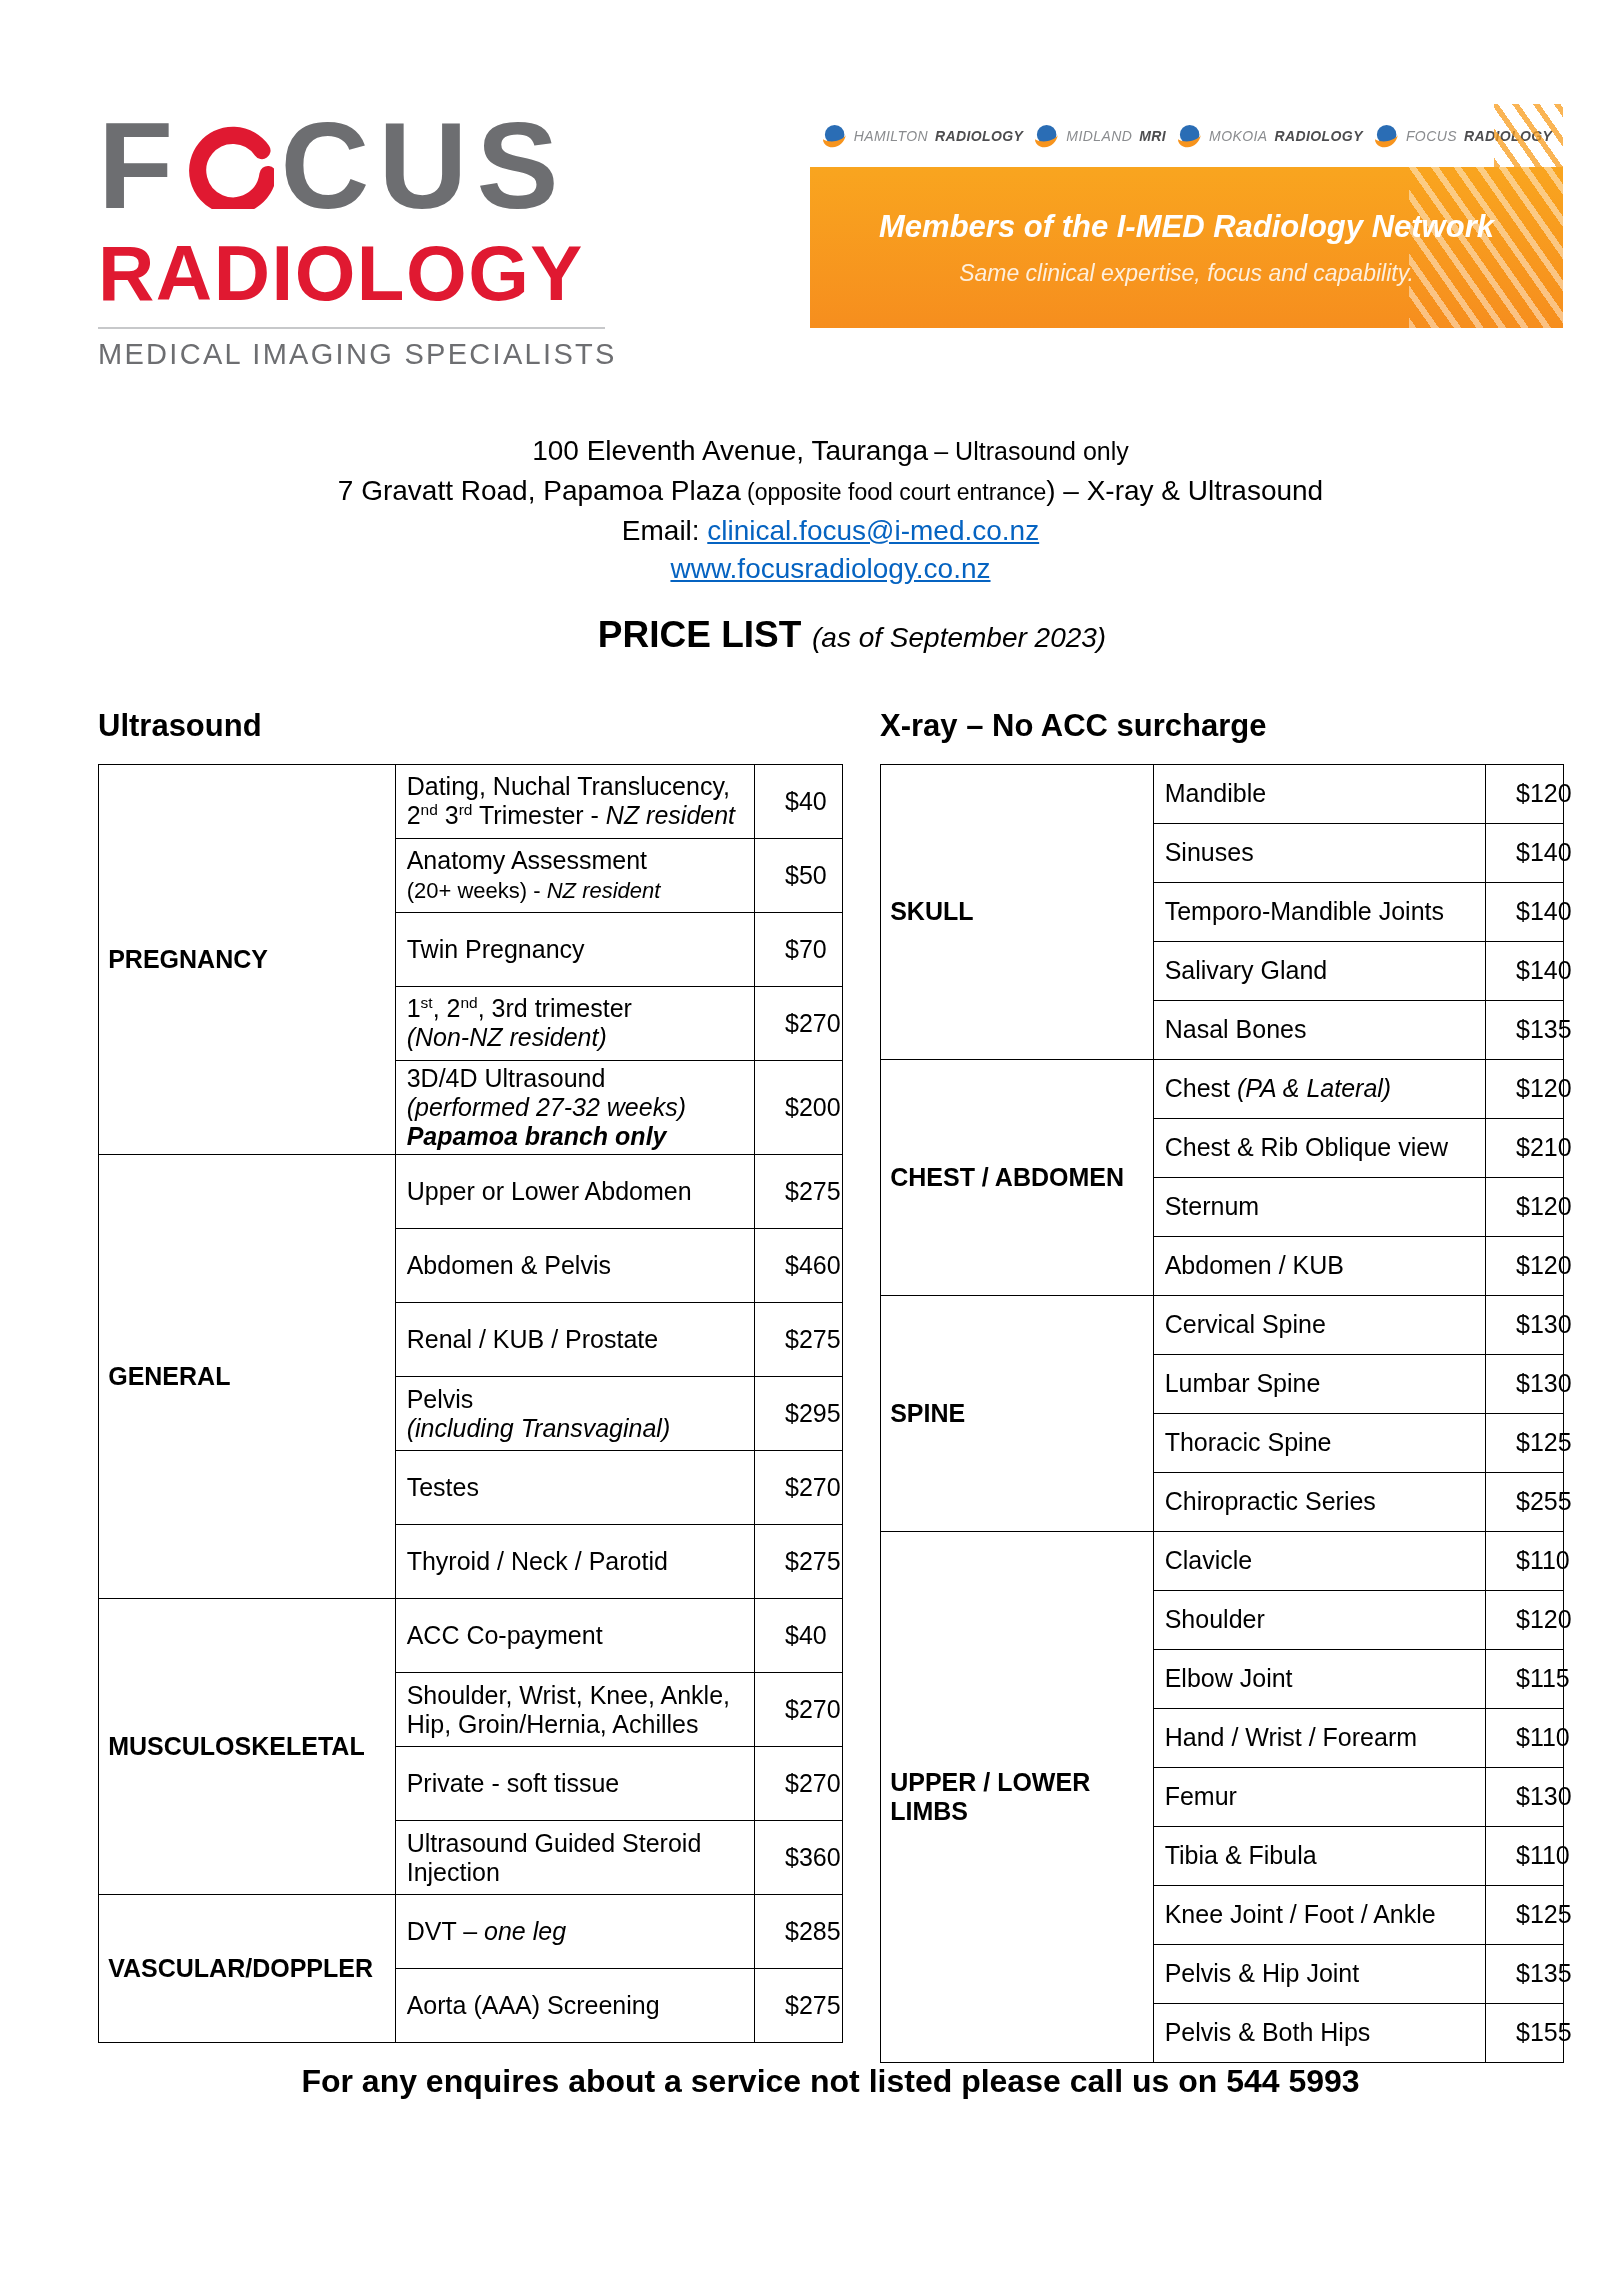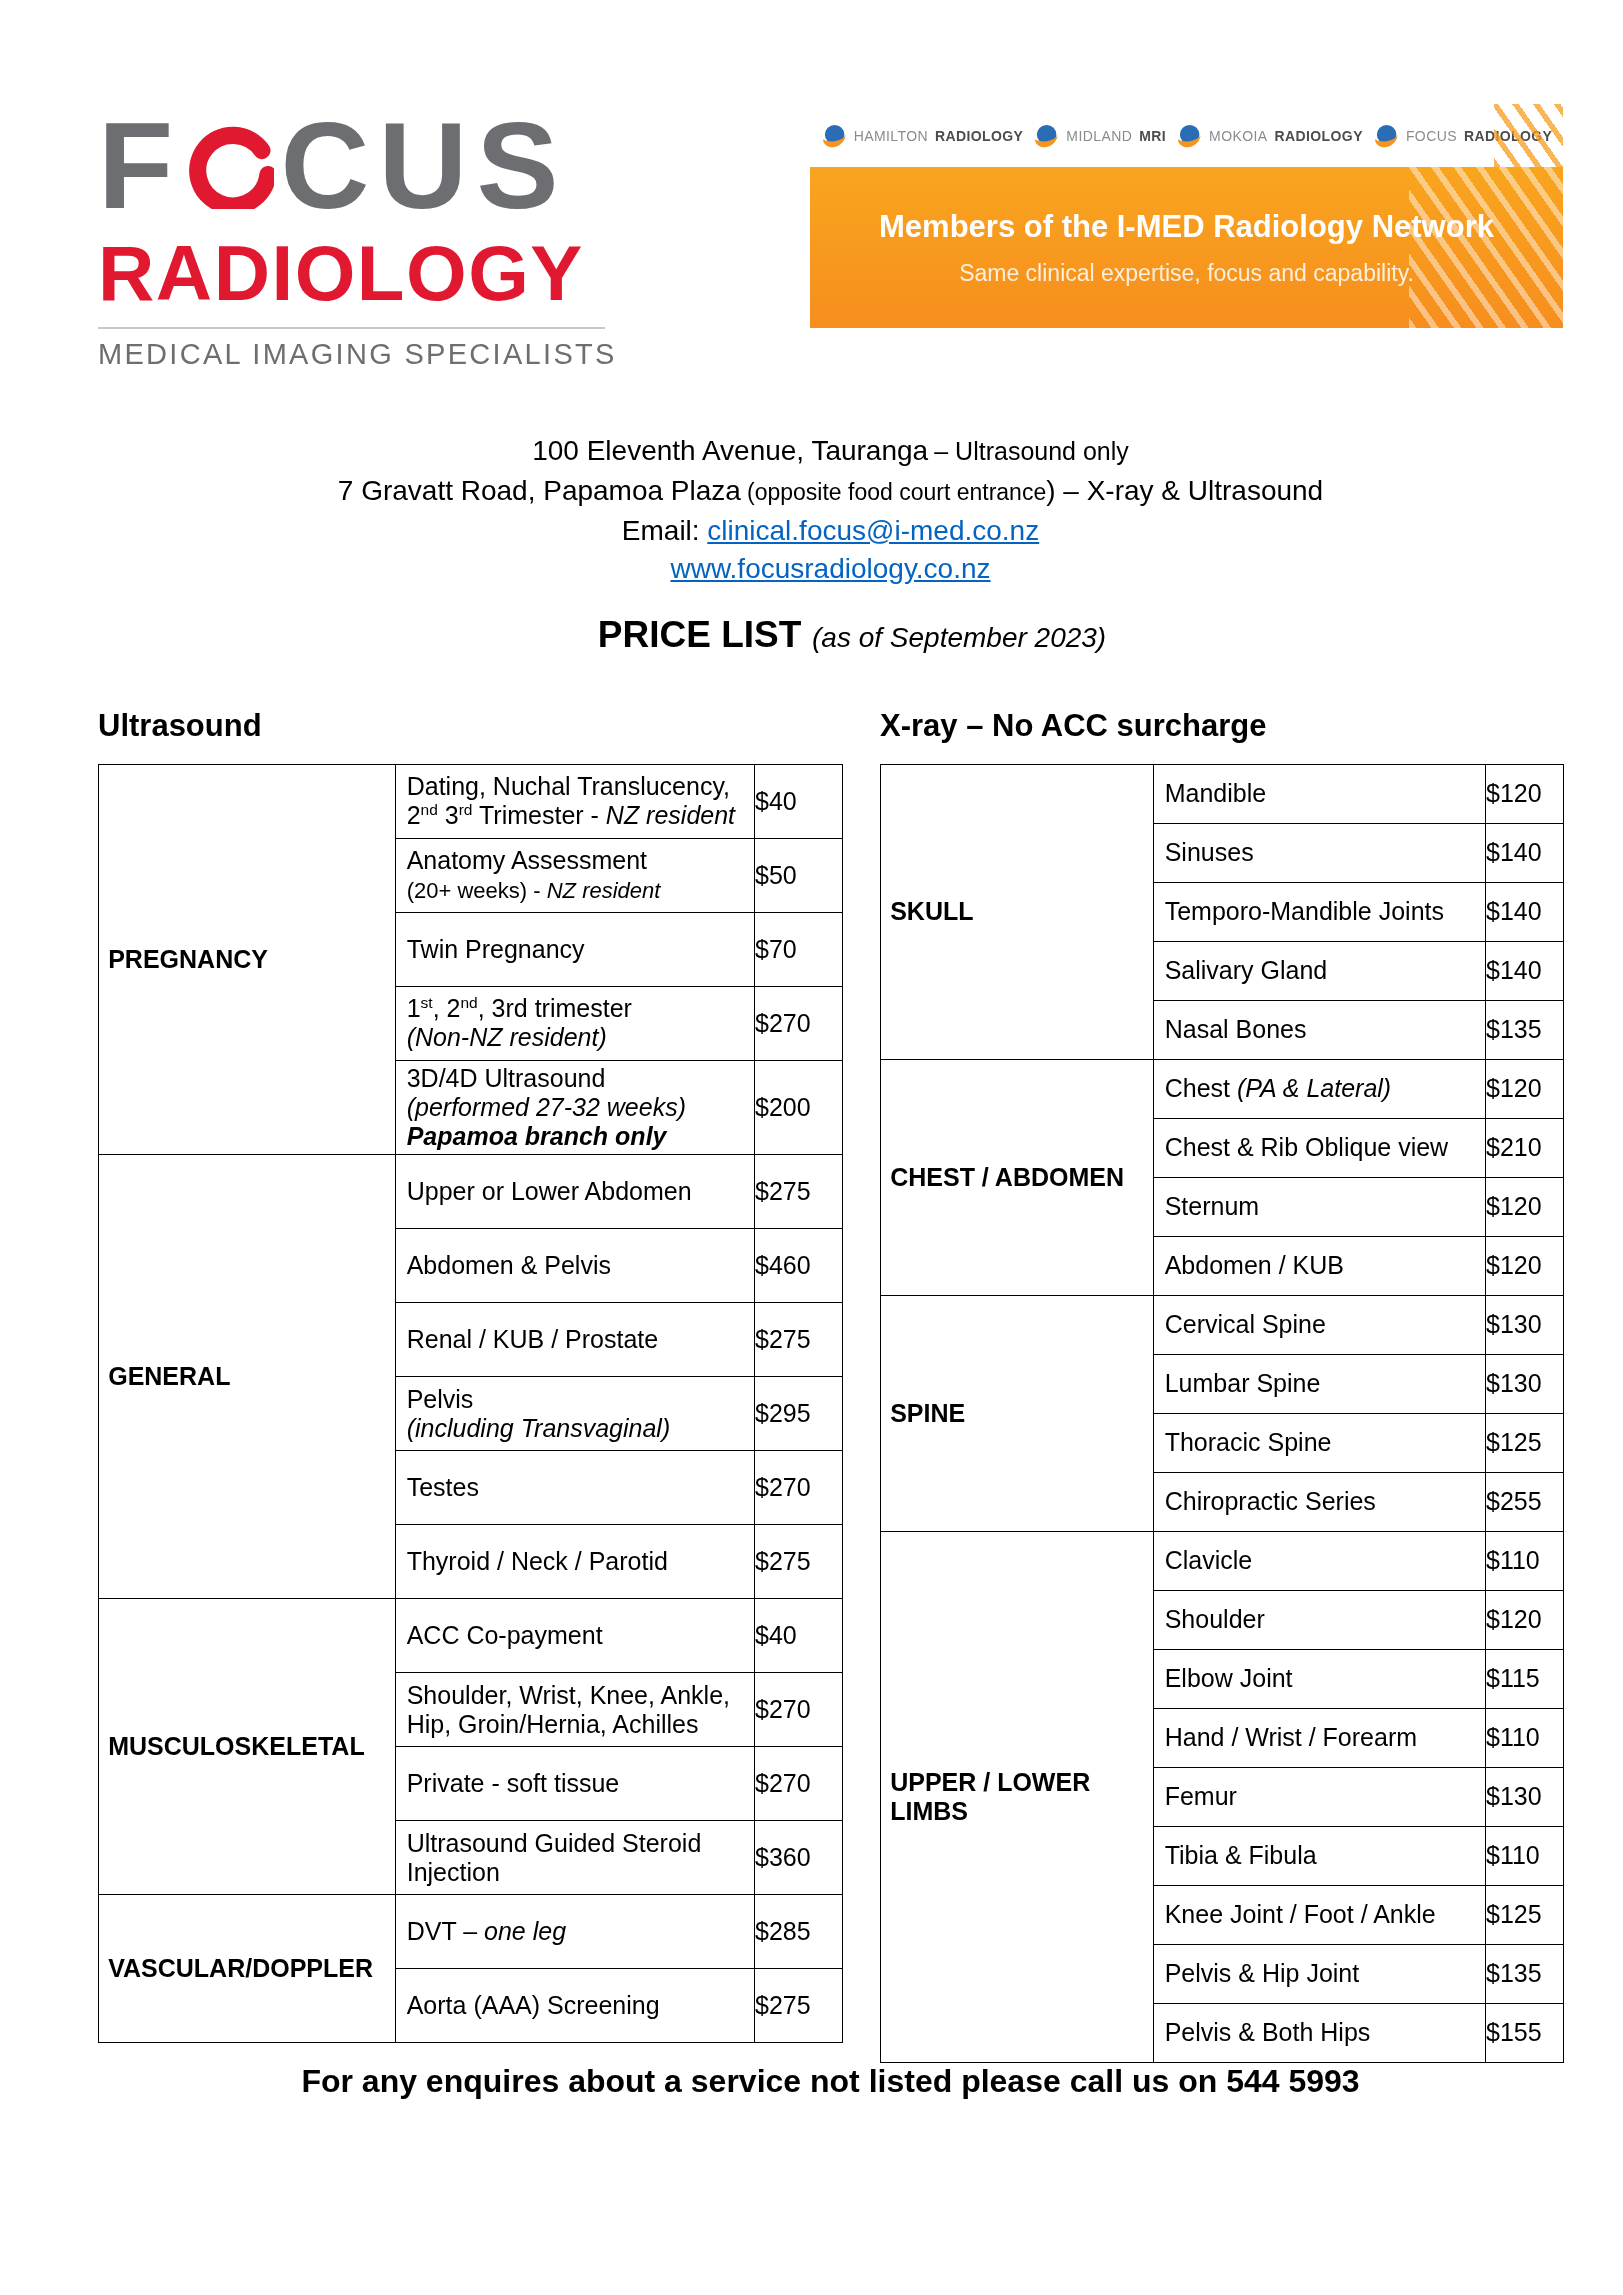--- a/index.html
+++ b/index.html
@@ -9,21 +9,21 @@
 
   
   .header { display: flex; justify-content: space-between; align-items: flex-start; }
   .logo { width: 537px; }
   .focus-line { display: flex; align-items: center; font-size: 123px; font-weight: bold; color: #6d6e71; letter-spacing: 9.2px; line-height: 1; }
   .o-swirl { width: 86px; height: 86px; margin: 0 6.1px; }
   .radiology-line { font-size: 78px; font-weight: bold; color: #e01931; letter-spacing: 1.5px; line-height: 1.05; margin-top: 6.1px; }
   .logo-divider { width: 507px; height: 1.5px; background: #c7c8ca; margin: 12.3px 0 9.2px; }
   .tagline { font-size: 29px; letter-spacing: 2.3px; color: #6d6e71; }
 
-  .banner { width: 753px; }
+  .banner { width: 753px; font-style: italic; }
   .banner-logos { height: 63px; background: #fff; display: flex; align-items: center; justify-content: space-between; padding: 0 10.7px; position: relative; overflow: hidden; }
   .banner-logos::after { content:""; position:absolute; right:0; top:0; width:69px; height:100%;
       background: repeating-linear-gradient(55deg, rgba(248,156,28,.75) 0 5.4px, transparent 5.4px 17px); }
   .partner { display: flex; align-items: center; gap: 7px; }
   .picon { width: 26px; height: 26px; }
   .pn { font-size: 14px; color: #8a8c8f; letter-spacing: 0.4px; }
   .pn.pb { font-weight: bold; color: #4d4d4f; }
   .banner-orange { height: 161px; background: linear-gradient(180deg, #f9a51f 0%, #f68e1e 100%); text-align: center; padding-top: 42px; position: relative; overflow: hidden; }
   .banner-orange::after { content:""; position:absolute; right:0; top:0; width:154px; height:100%;
       background: repeating-linear-gradient(55deg, rgba(255,255,255,.45) 0 6.1px, transparent 6.1px 18.4px); }
@@ -53,21 +53,21 @@
   table.ptable { border-collapse: collapse; table-layout: fixed; }
   .ptable td { border: 1.5px solid #000; vertical-align: middle; }
   .us { width: 744px; }
   .us col.c1 { width: 297px; } .us col.c2 { width: 359px; } .us col.c3 { width: 88px; }
   .xr { width: 684px; }
   .xr col.c1 { width: 273px; } .xr col.c2 { width: 332px; } .xr col.c3 { width: 78px; }
   .us tr { height: 74px; }
   .xr tr { height: 59px; }
   td.cat { font-weight: bold; font-size: 25px; padding-left: 9.2px; }
   td.item { font-size: 25px; padding: 3.1px 6.1px 3.1px 10.7px; line-height: 29px; }
-  td.price { font-size: 25px; padding-left: 0; }
+  td.price { font-size: 25px; padding-left: 30px; }
   .tline { display: block; }
   .it { font-style: italic; }
   .bd { font-weight: bold; }
   .sm { font-size: 22px; }
   sup { font-size: .62em; line-height: 0; }
 
   
   .footer { text-align: center; font-size: 32px; font-weight: bold; }
 </style>
 </head>

